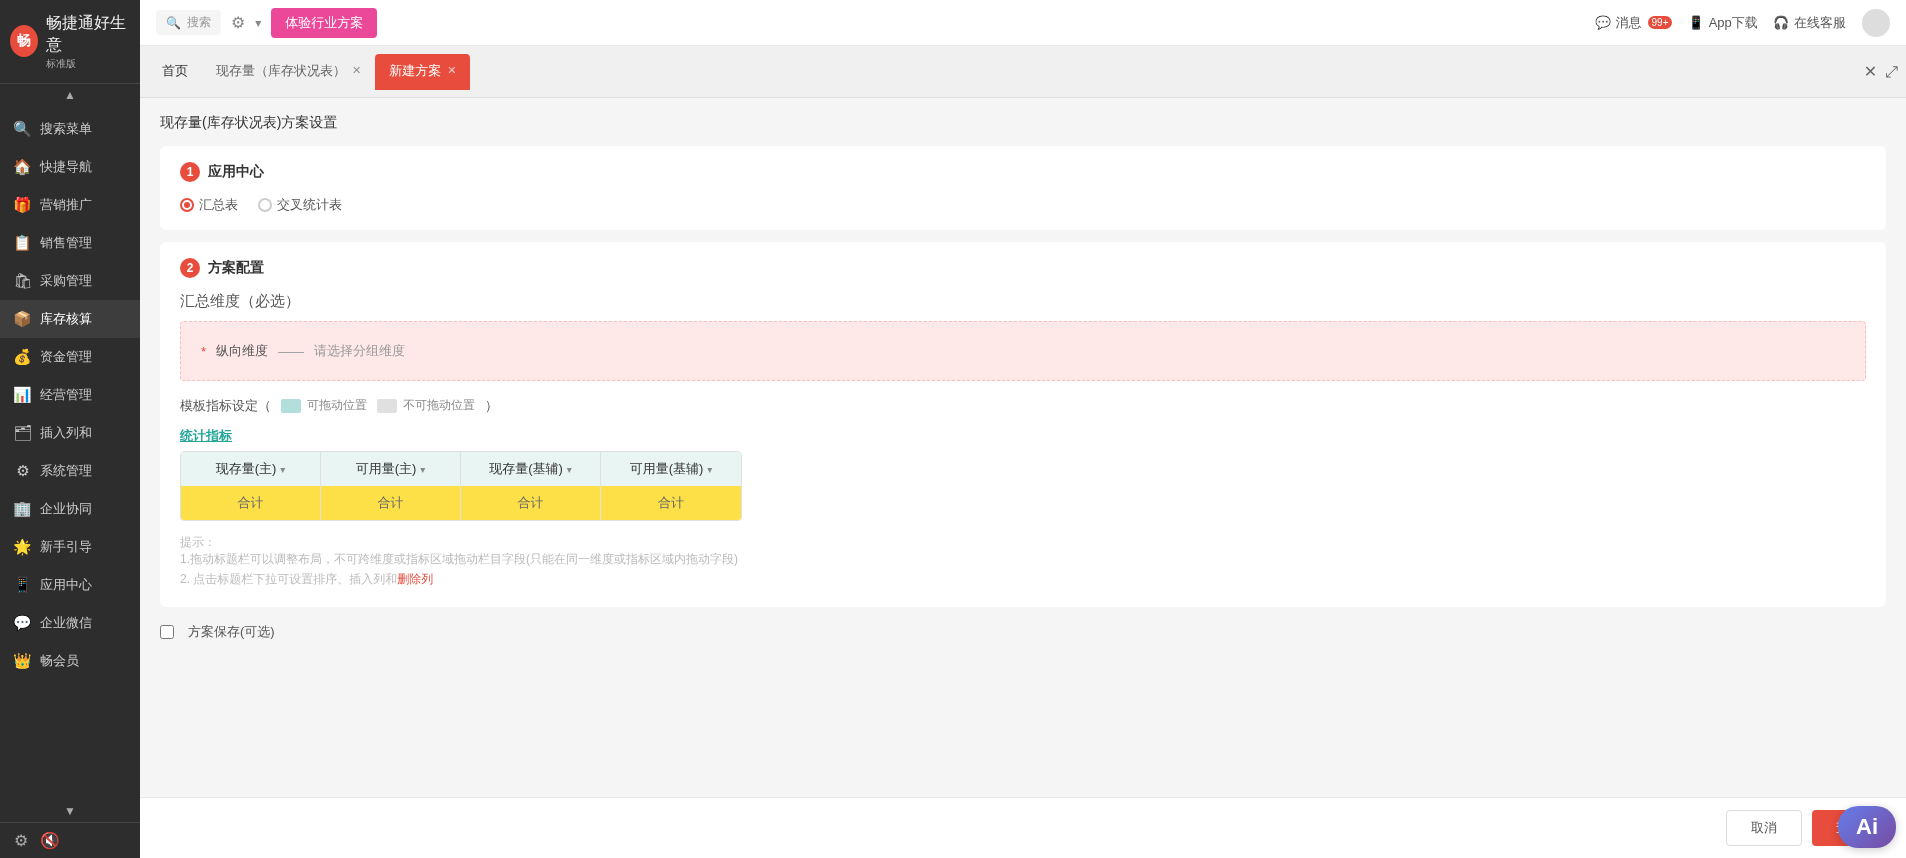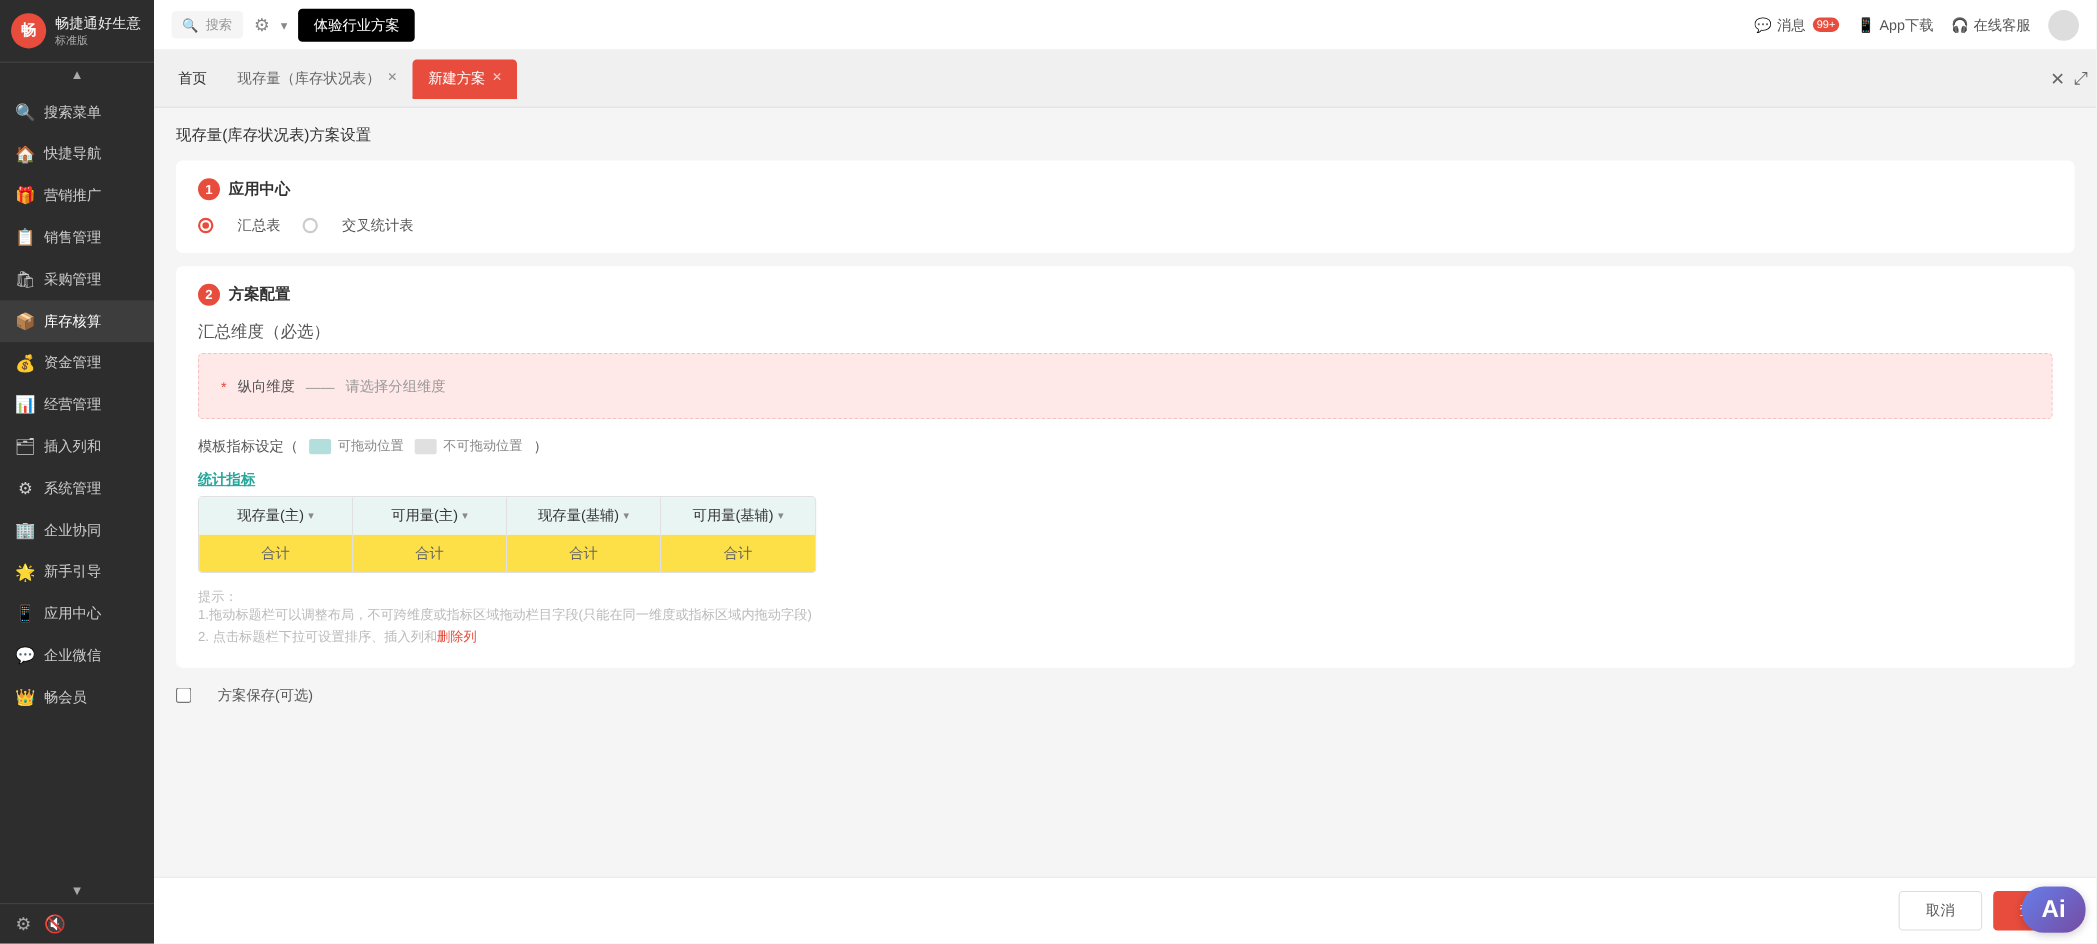--- a/index.html
+++ b/index.html
@@ -22,21 +22,21 @@
       align-items: center;
       gap: 8px;
     }
     .sidebar-logo-icon {
       width: 32px; height: 32px;
       background: #e74c3c;
       border-radius: 50%;
       display: flex; align-items: center; justify-content: center;
       color: white; font-weight: bold; font-size: 14px;
     }
-    .sidebar-logo-text { font-size: 13px; color: #eee; line-height: 1.4; }
+    .sidebar-logo-text { font-size: 16px; color: #eee; line-height: 1.4; }
     .sidebar-logo-sub { font-size: 10px; color: #aaa; }
     .sidebar-nav { flex: 1; overflow-y: auto; padding: 4px 0; }
     .sidebar-item {
       display: flex; align-items: center; gap: 8px;
       padding: 10px 14px;
       cursor: pointer;
       color: #ccc;
       font-size: 13px;
       transition: background 0.15s;
     }
@@ -66,21 +66,21 @@
     .top-bar-left { display: flex; align-items: center; gap: 10px; }
     .top-bar-search {
       display: flex; align-items: center;
       background: #f5f5f5;
       border-radius: 4px;
       padding: 4px 10px;
       gap: 6px;
       color: #999; font-size: 12px;
     }
     .top-bar-btn-industry {
-      background: #000000; color: #fff; border: none;
+      background: #ec4899; color: #fff; border: none;
       padding: 6px 14px; border-radius: 4px; cursor: pointer; font-size: 13px;
     }
     .top-bar-right { display: flex; align-items: center; gap: 16px; color: #555; font-size: 13px; }
     .top-bar-badge {
       background: #e74c3c; color: #fff; border-radius: 8px;
       font-size: 10px; padding: 1px 4px; margin-left: 2px;
     }
     .top-bar-right-item { display: flex; align-items: center; gap: 4px; cursor: pointer; }
     .user-avatar { width: 28px; height: 28px; border-radius: 50%; background: #ddd; }
 
@@ -127,21 +127,21 @@
     .section-num {
       background: #e74c3c; color: #fff;
       border-radius: 50%; width: 20px; height: 20px;
       display: flex; align-items: center; justify-content: center;
       font-size: 12px; font-weight: bold;
     }
     .section-title { font-size: 14px; font-weight: bold; color: #333; }
 
     
     .radio-group { display: flex; align-items: center; gap: 20px; }
-    .radio-label { display: flex; align-items: center; gap: 22px; cursor: pointer; font-size: 13px; color: #555; }
+    .radio-label { display: flex; align-items: center; gap: 5px; cursor: pointer; font-size: 13px; color: #555; }
     .radio-dot {
       width: 14px; height: 14px; border-radius: 50%;
       border: 2px solid #ccc;
       display: flex; align-items: center; justify-content: center;
     }
     .radio-dot.checked { border-color: #e74c3c; }
     .radio-dot.checked::after {
       content: ''; width: 6px; height: 6px; border-radius: 50%; background: #e74c3c;
     }
 
@@ -185,21 +185,21 @@
     }
     .stats-col-body { color: #666; }
     .stats-col-chevron { font-size: 10px; color: #888; cursor: pointer; }
 
     
     .tips-section { font-size: 12px; color: #bbb; margin-top: 10px; }
     .tips-item { margin-bottom: 3px; }
     .tips-item a { color: #e74c3c; text-decoration: none; }
 
     
-    .save-row { display: flex; align-items: center; gap: 24px; margin-top: 16px; }
+    .save-row { display: flex; align-items: center; gap: 14px; margin-top: 16px; }
     .save-checkbox { width: 14px; height: 14px; cursor: pointer; }
     .save-label { font-size: 13px; color: #555; }
 
     
     .footer-buttons {
       background: #fff;
       border-top: 1px solid #e8e8e8;
       padding: 12px 20px;
       display: flex; justify-content: flex-end; gap: 10px;
     }

